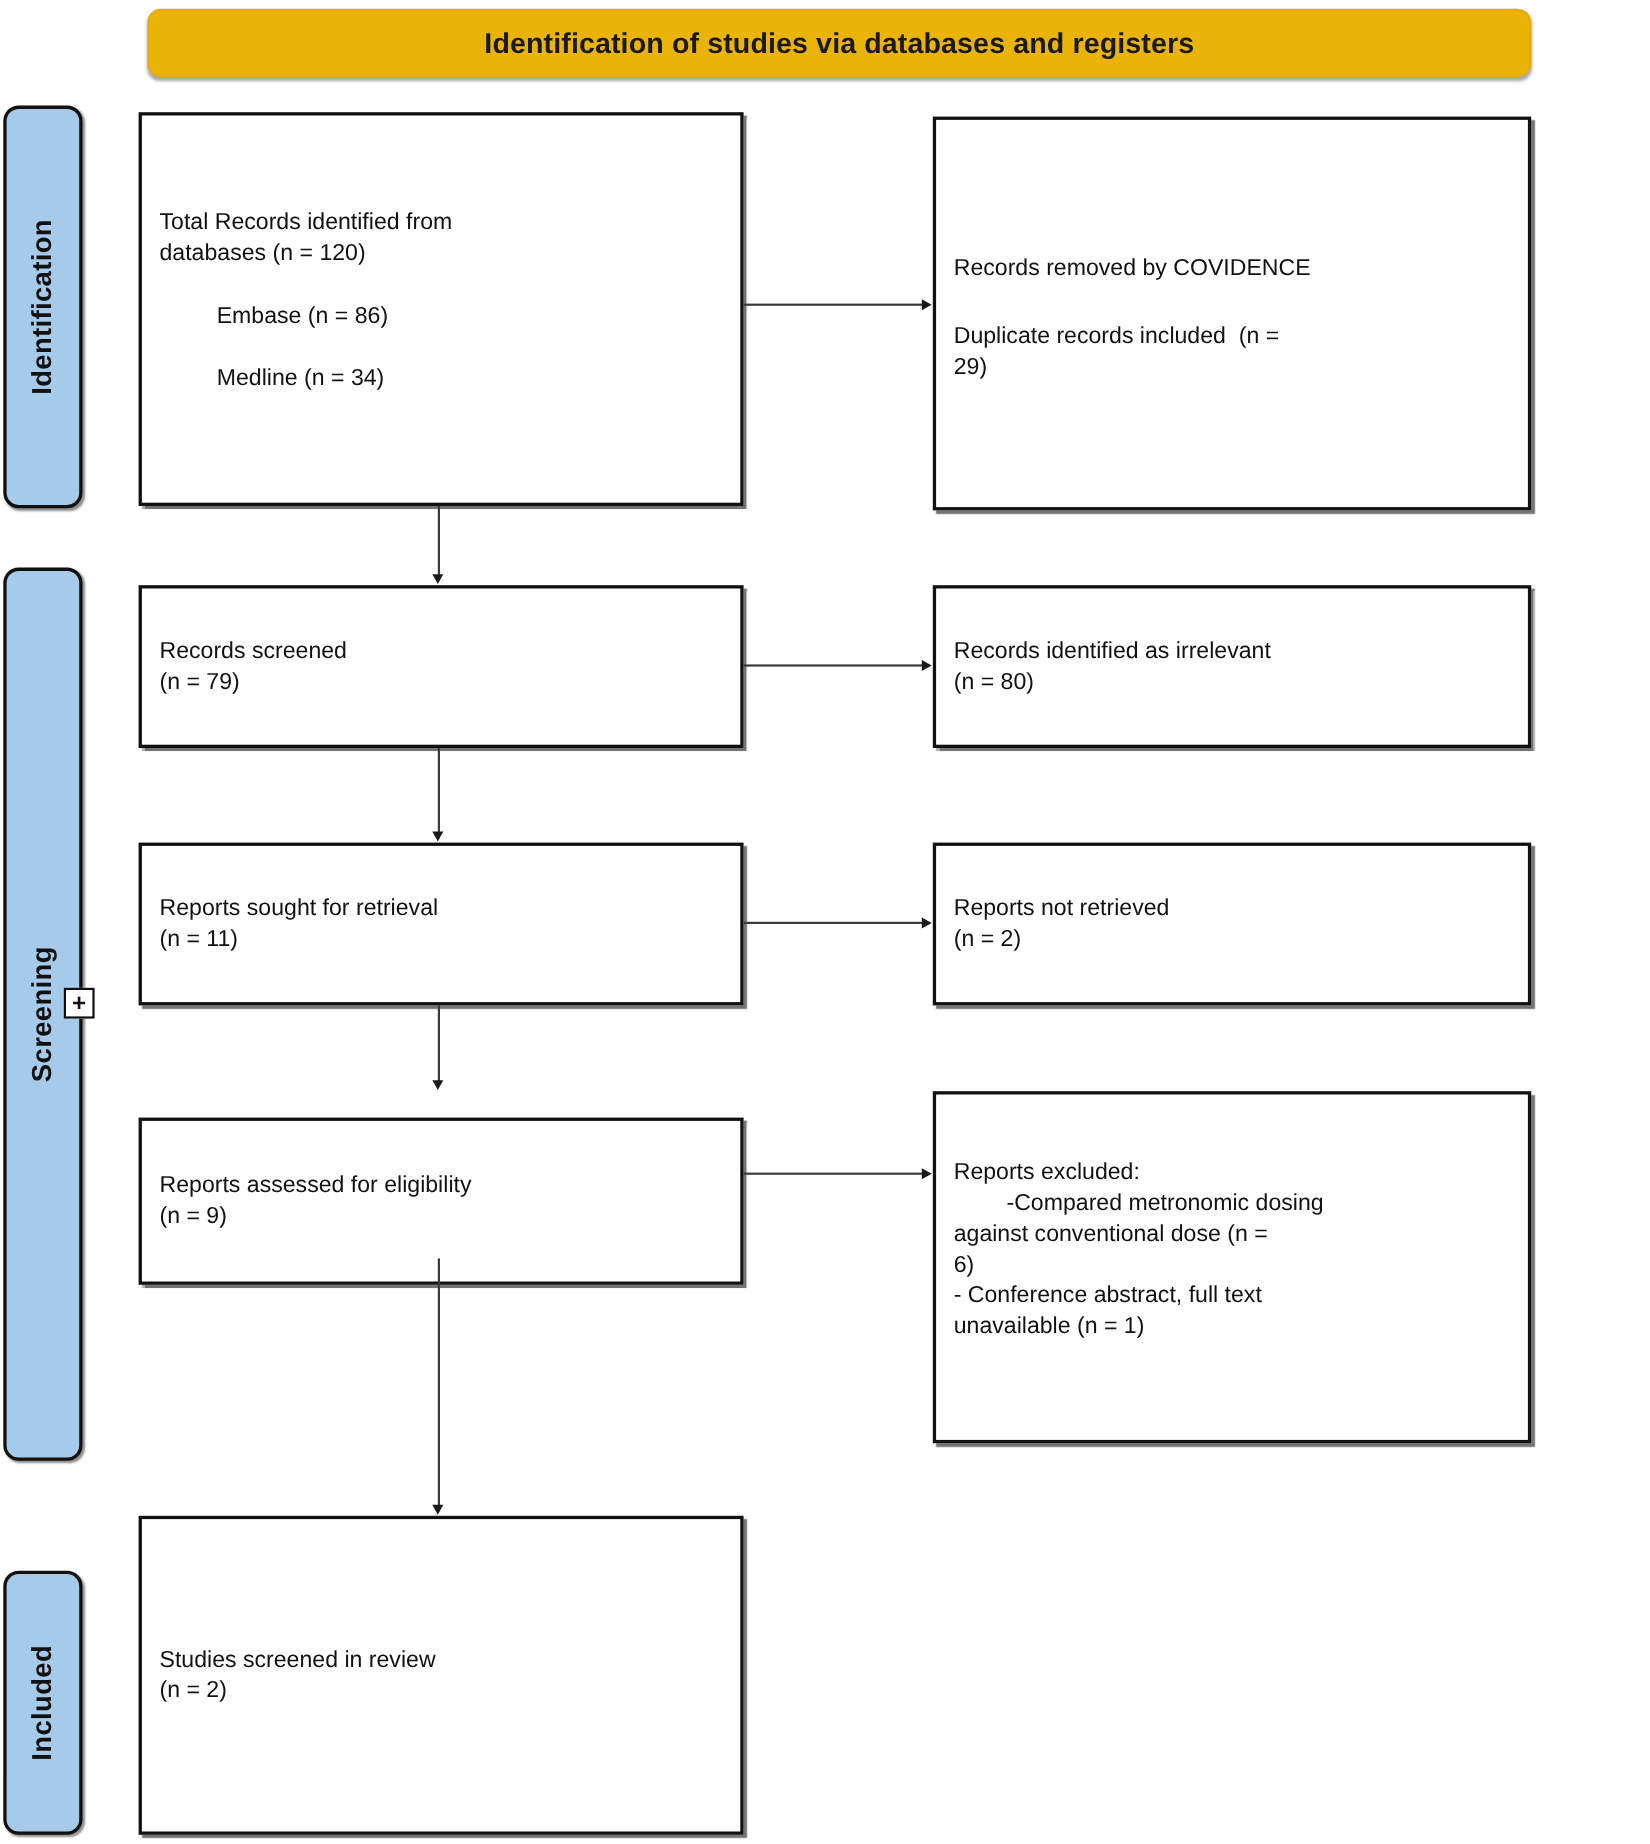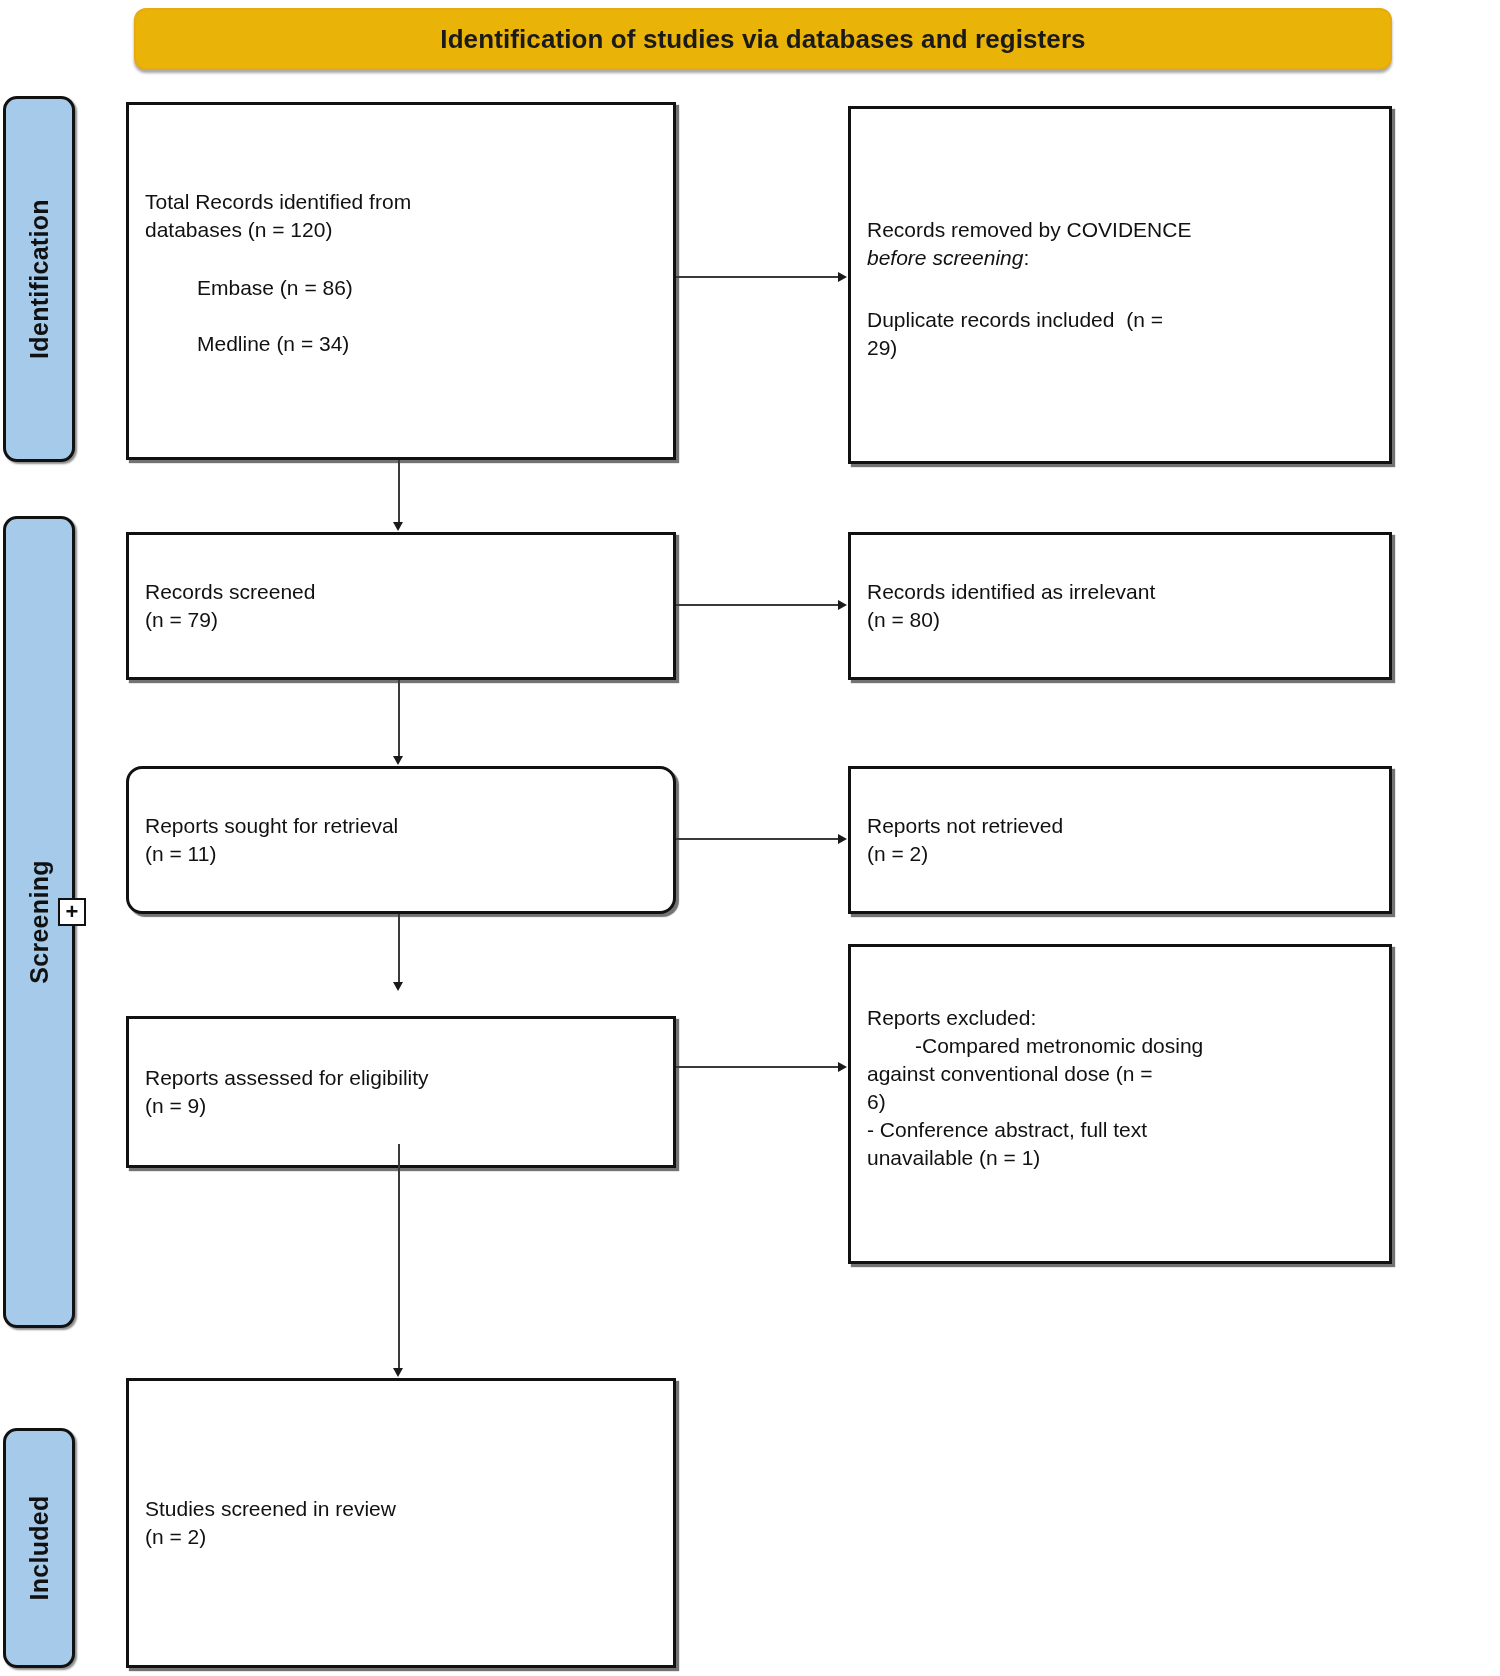--- a/index.html
+++ b/index.html
@@ -108,29 +108,29 @@
     white-space: pre-wrap;
   }
   .flow-box p.indent-1 { padding-left: 52px; margin-top: 30px; }
   .flow-box p.indent-2 { padding-left: 52px; margin-top: 28px; }
   .flow-box p.gap-top  { margin-top: 34px; }
   .flow-box p.sub-item { padding-left: 48px; text-indent: -0px; }
 
   
   #box-identified   { left: 126px; top: 102px;  width: 550px; height: 358px; }
   #box-screened     { left: 126px; top: 532px;  width: 550px; height: 148px; }
-  #box-sought       { left: 126px; top: 766px;  width: 550px; height: 148px; border-radius: 16px; }
+  #box-sought       { left: 126px; top: 766px;  width: 550px; height: 148px; }
   #box-assessed     { left: 126px; top: 1016px;  width: 550px; height: 152px; }
   #box-included     { left: 126px; top: 1378px; width: 550px; height: 290px; }
 
   
   #box-removed      { left: 848px; top: 106px;  width: 544px; height: 358px; }
   #box-irrelevant   { left: 848px; top: 532px;  width: 544px; height: 148px; }
   #box-notretrieved { left: 848px; top: 766px;  width: 544px; height: 148px; }
-  #box-excluded     { left: 848px; top: 944px;  width: 544px; height: 320px; }
+  #box-excluded     { left: 848px; top: 992px;  width: 544px; height: 320px; }
 
   .box-body { display: block; }
   #box-identified .box-body { transform: translateY(-8px); }
   #box-removed    .box-body { transform: translateY(4px); }
   #box-excluded   .box-body { transform: translateY(-16px); }
 
   
   .connector {
     position: absolute;
     background: #3a3a3a;
@@ -231,21 +231,20 @@
   <div class="flow-box" id="box-included">
     <div class="box-body">
       <p>Studies screened in review</p>
       <p>(n = 2)</p>
     </div>
   </div>
 
   <div class="flow-box" id="box-removed">
     <div class="box-body">
       <p>Records removed by COVIDENCE</p>
-      <p><span class="italic" style="font-style:italic">before screening</span><span>:</span></p>
       <p class="gap-top">Duplicate records included  (n =</p>
       <p>29)</p>
     </div>
   </div>
 
   <div class="flow-box" id="box-irrelevant">
     <div class="box-body">
       <p>Records identified as irrelevant</p>
       <p>(n = 80)</p>
     </div>

